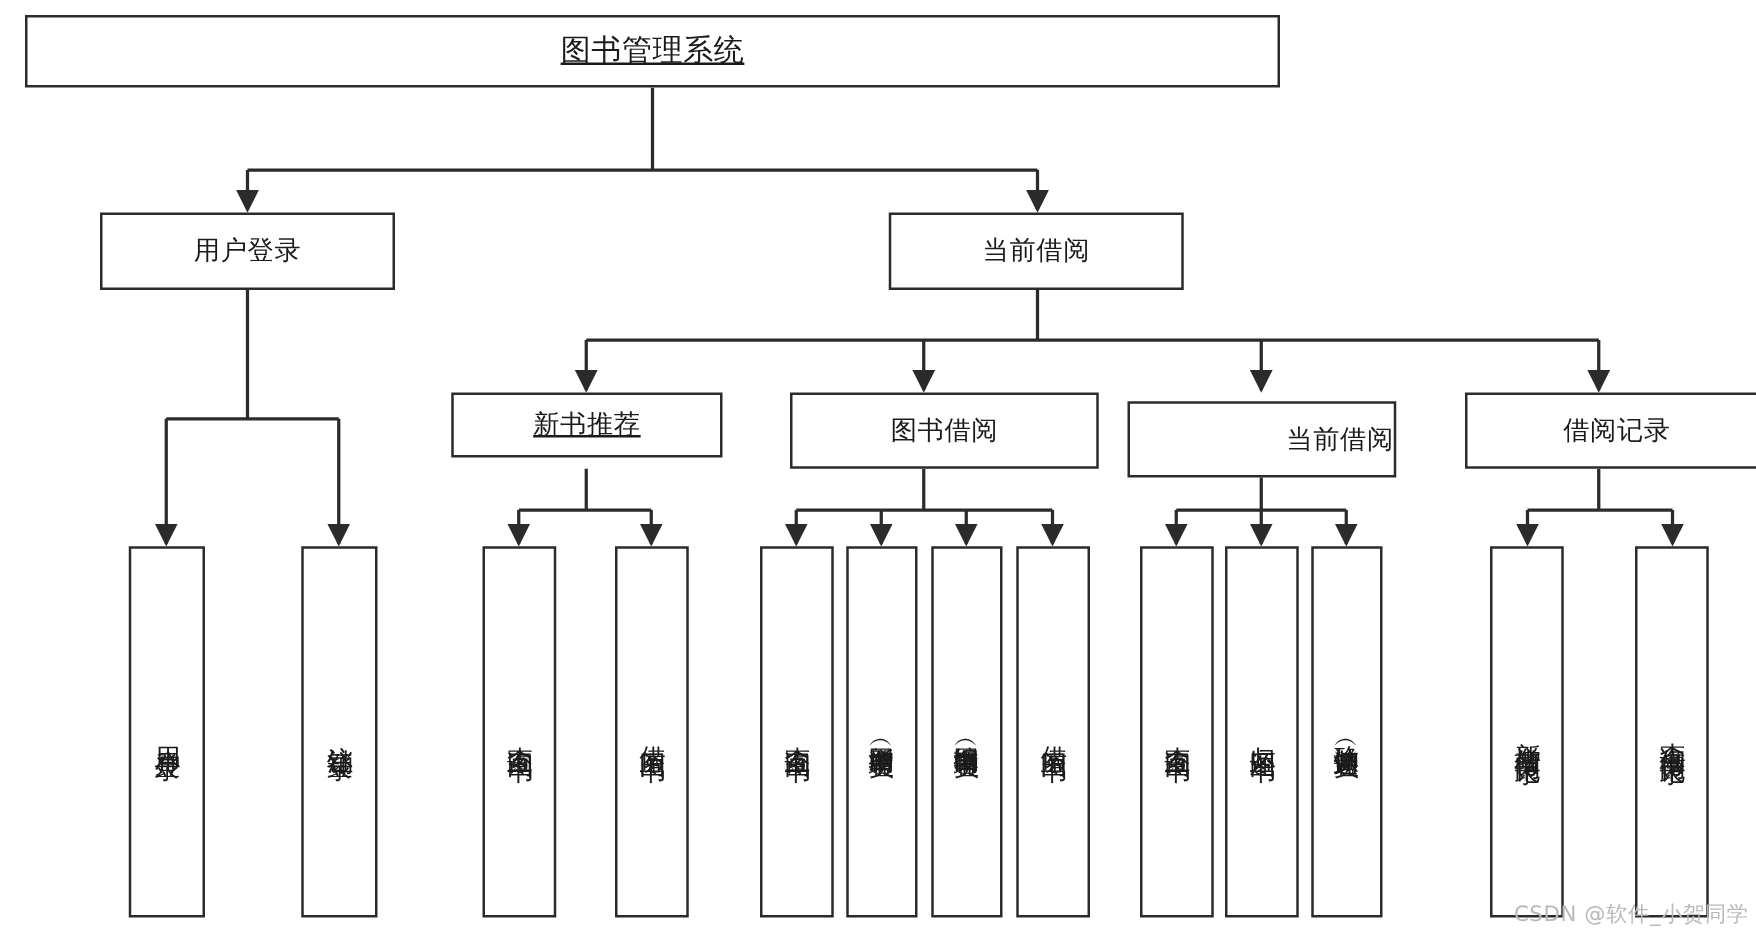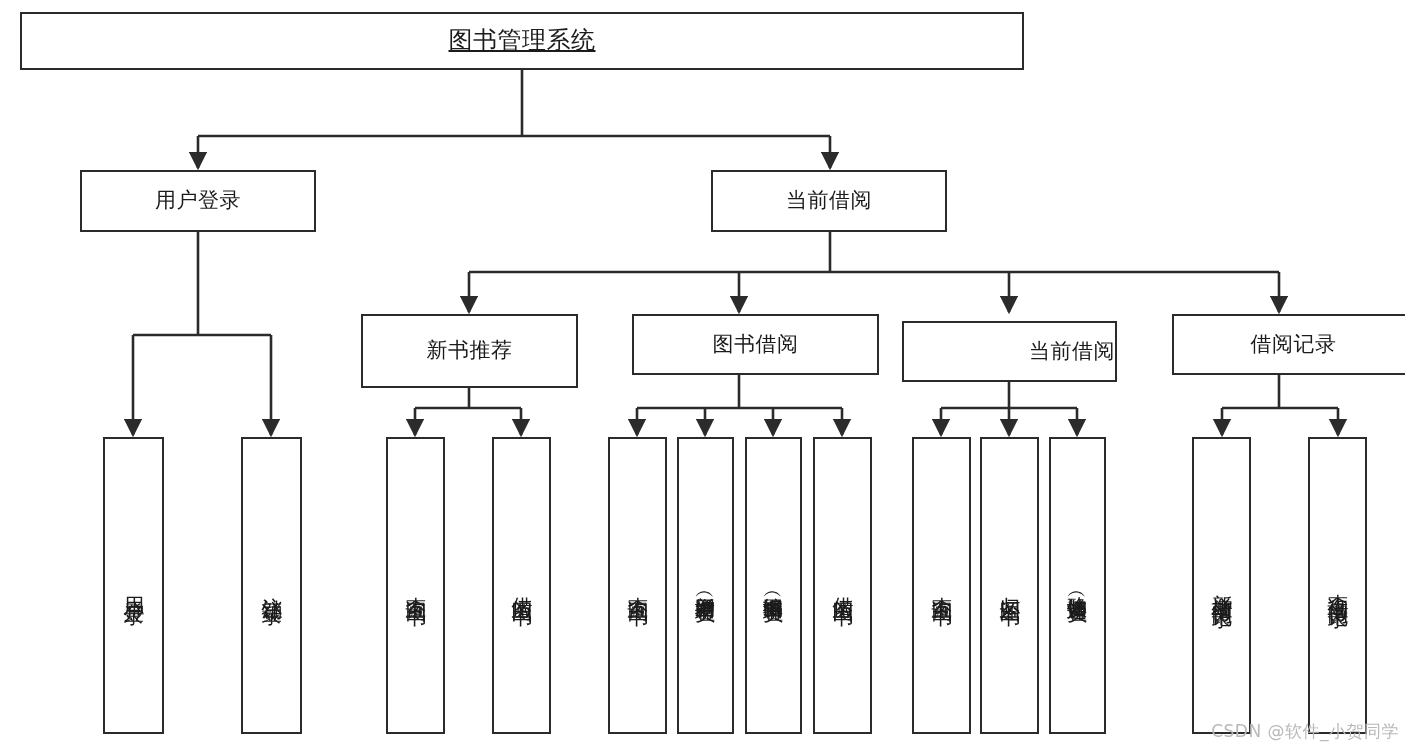--- a/index.html
+++ b/index.html
@@ -139,21 +139,21 @@
     <span class="node-label">图书管理系统</span>
   </div>
 
   <div class="node horiz" style="left:80px; top:170px; width:236px; height:62px;">
     <span class="node-label">用户登录</span>
   </div>
   <div class="node horiz" style="left:711px; top:170px; width:236px; height:62px;">
     <span class="node-label">当前借阅</span>
   </div>
 
-  <div class="node horiz" style="left:361px; top:314px; width:217px; height:74px;">
+  <div class="node horiz" style="left:361px; top:314px; width:217px; height:52px;text-decoration:underline;">
     <span class="node-label">新书推荐</span>
   </div>
   <div class="node horiz" style="left:632px; top:314px; width:247px; height:61px;">
     <span class="node-label">图书借阅</span>
   </div>
   <div class="node horiz" style="left:902px; top:321px; width:215px; height:61px;justify-content:flex-end;">
     <span class="node-label">当前借阅</span>
   </div>
   <div class="node horiz" style="left:1172px; top:314px; width:243px; height:61px;">
     <span class="node-label">借阅记录</span>

